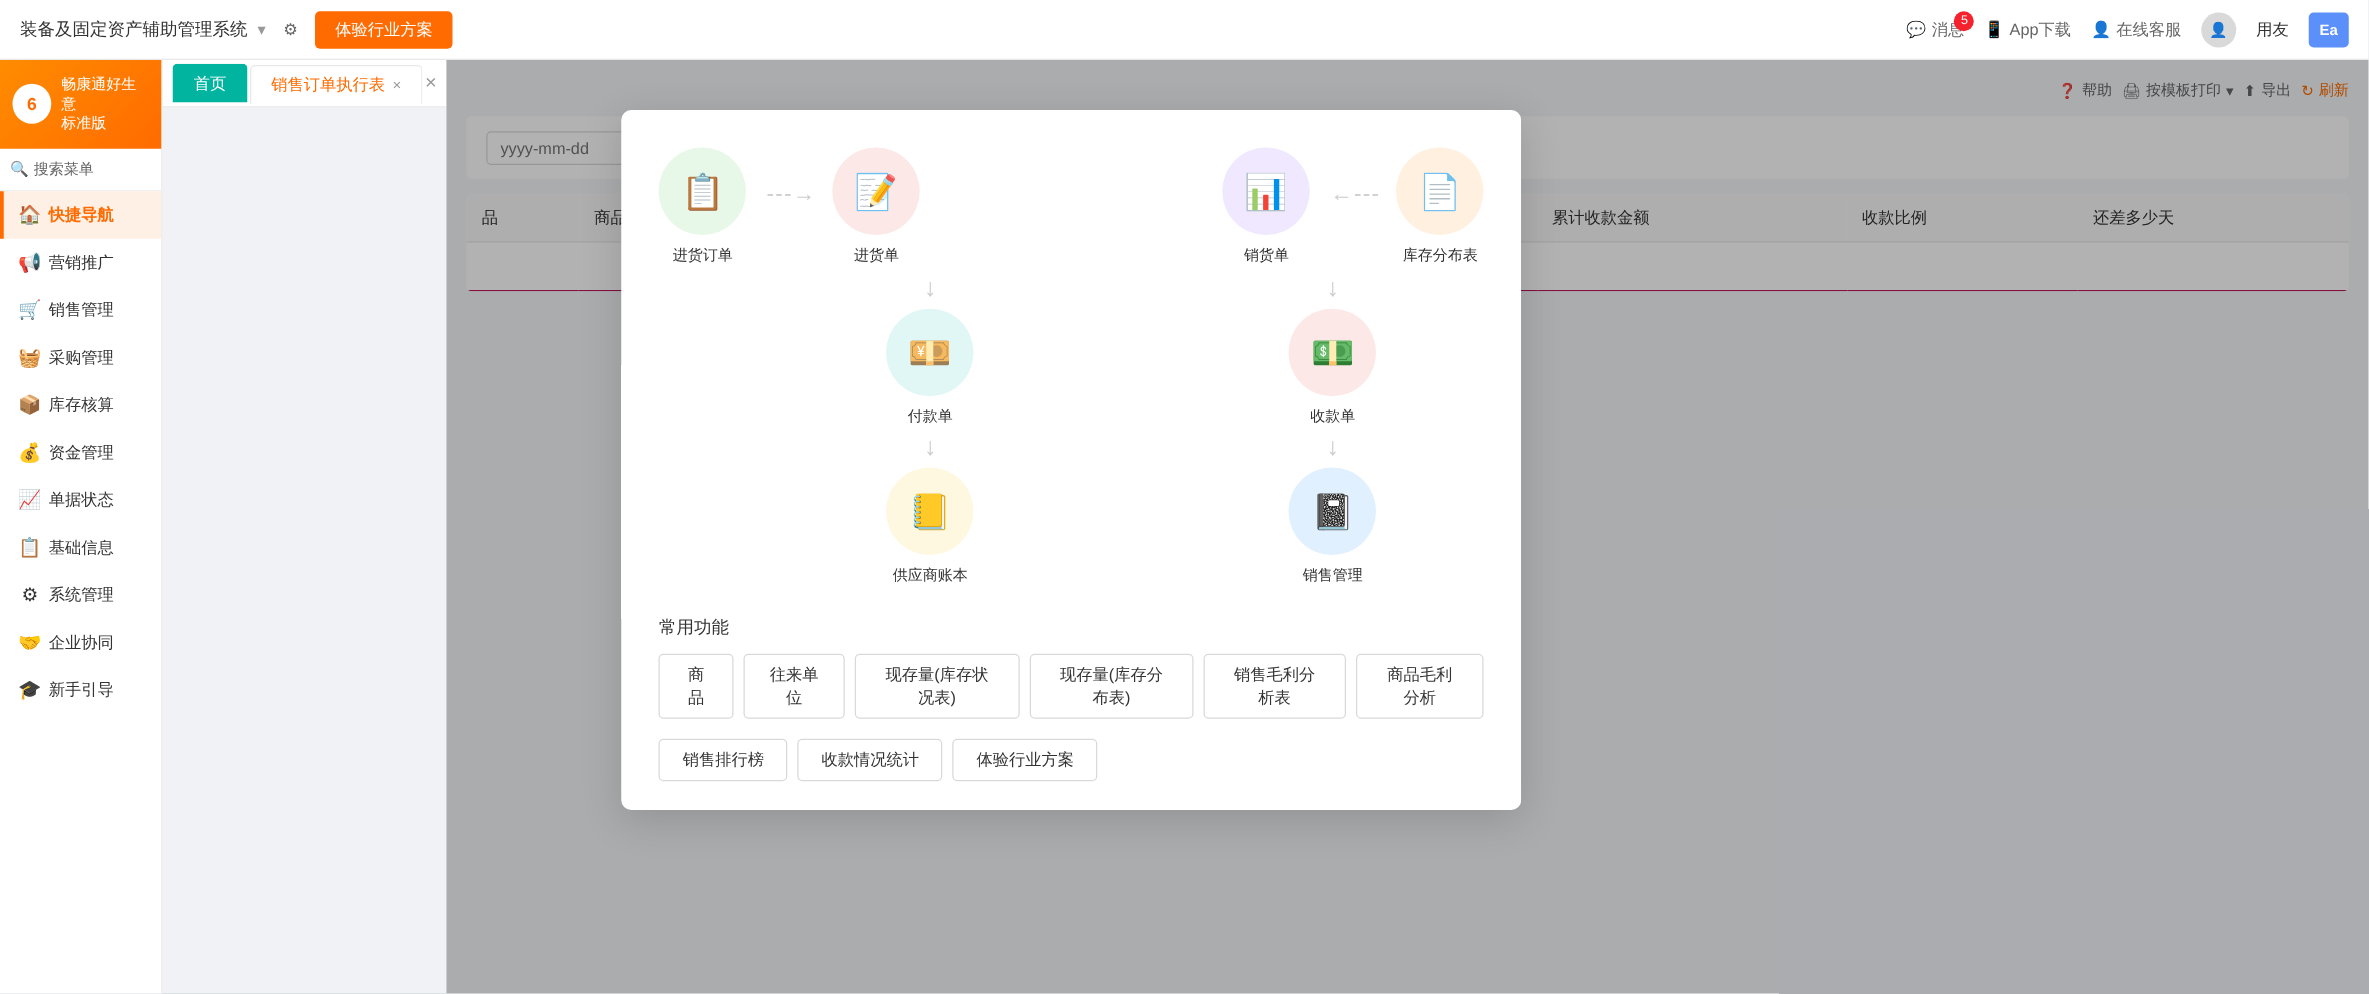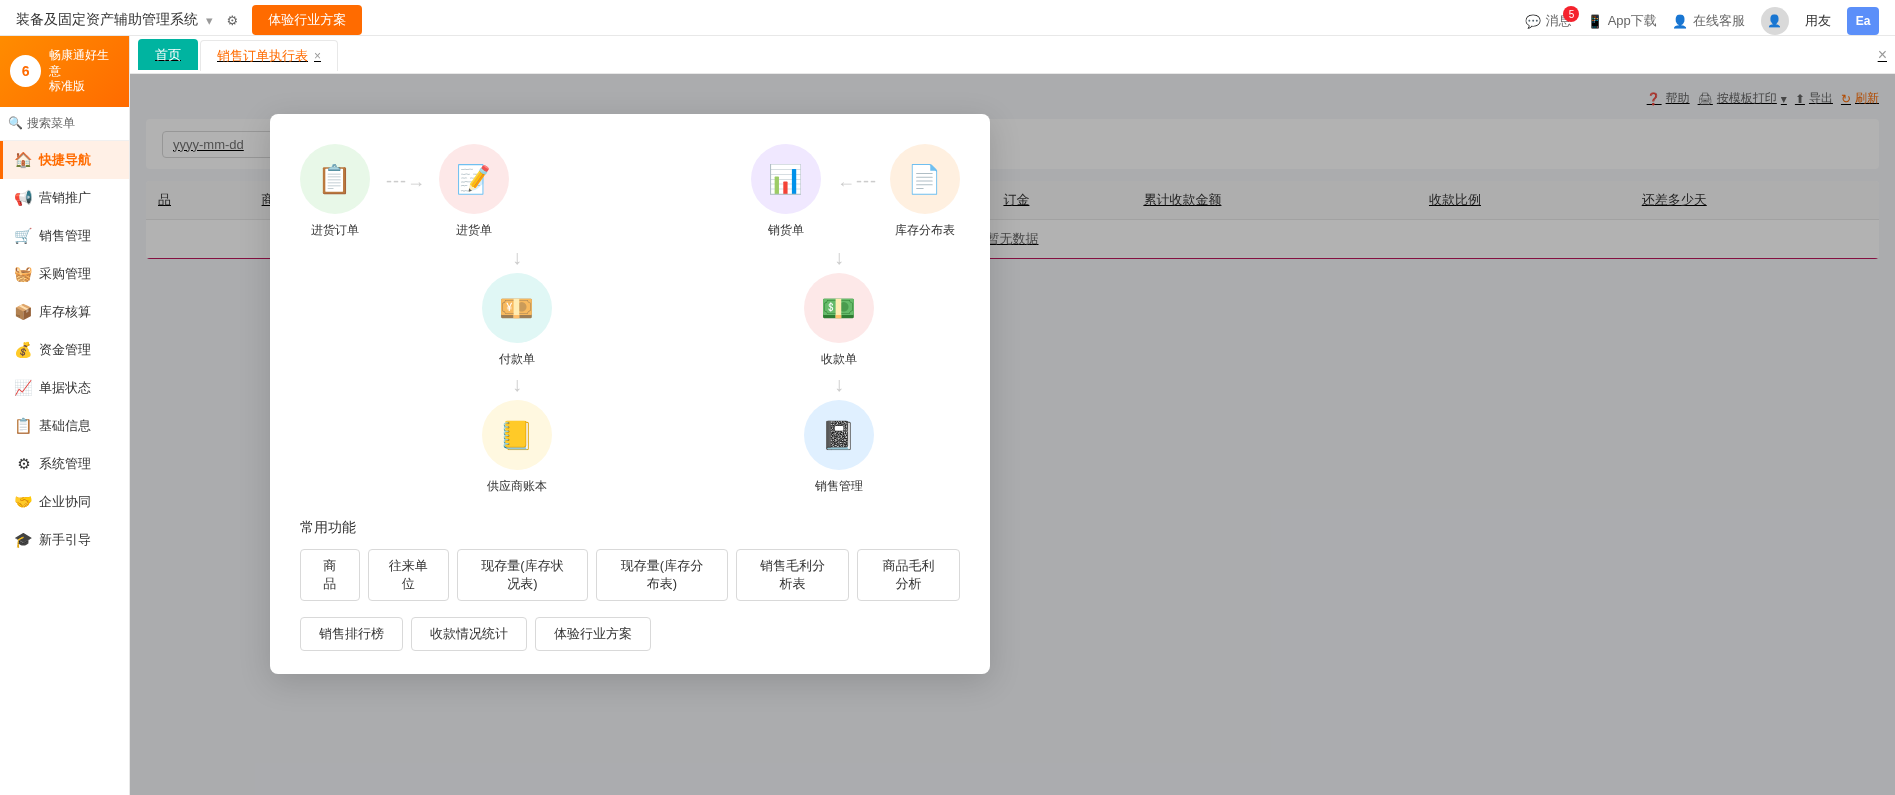--- a/index.html
+++ b/index.html
@@ -1,20 +1,20 @@
 <!DOCTYPE html>
 <html><head>
   <meta charset="utf-8">
   <style>
     * { box-sizing: border-box; margin: 0; padding: 0; }
     body { font-family: 'Microsoft YaHei', Arial, sans-serif; font-size: 13px; background: #f0f2f5; overflow: hidden; }
 
     
     .app-container { display: flex; flex-direction: column; height: 795px; width: 1895px; }
-    .top-bar { display: flex; align-items: flex-end; height: 36px; background: #fff; border-bottom: 1px solid #e8e8e8; padding: 0 16px; gap: 12px; }
+    .top-bar { display: flex; align-items: center; height: 48px; background: #fff; border-bottom: 1px solid #e8e8e8; padding: 0 16px; gap: 12px; }
     .main-area { display: flex; flex: 1; overflow: hidden; }
 
     
     .sidebar { width: 130px; background: #fff; border-right: 1px solid #e8e8e8; display: flex; flex-direction: column; }
     .sidebar-logo { display: flex; align-items: center; gap: 8px; padding: 12px 10px; background: linear-gradient(135deg, #ff8c00, #ff6b00); }
     .sidebar-logo-icon { width: 32px; height: 32px; background: #fff; border-radius: 50%; display: flex; align-items: center; justify-content: center; color: #ff6b00; font-weight: bold; font-size: 14px; }
     .sidebar-logo-text { color: #fff; font-size: 12px; line-height: 1.3; }
     .sidebar-search { display: flex; align-items: center; padding: 8px; gap: 4px; border-bottom: 1px solid #f0f0f0; cursor: pointer; color: #666; font-size: 12px; }
     .sidebar-nav-item { display: flex; align-items: center; gap: 6px; padding: 10px 12px; cursor: pointer; color: #333; font-size: 13px; border-left: 3px solid transparent; }
     .sidebar-nav-item.active { background: #fff0e6; color: #ff6b00; border-left-color: #ff6b00; font-weight: bold; }
@@ -24,21 +24,21 @@
     .top-bar-left { display: flex; align-items: center; gap: 8px; flex: 1; }
     .system-title { font-size: 14px; color: #333; font-weight: 500; }
     .top-bar-icon-btn { display: flex; align-items: center; gap: 4px; color: #666; cursor: pointer; font-size: 13px; padding: 4px 6px; border-radius: 4px; }
     .experience-btn { background: #ff6b00; color: #fff; border: none; padding: 6px 16px; border-radius: 4px; cursor: pointer; font-size: 13px; }
     .top-bar-right { display: flex; align-items: center; gap: 16px; }
     .badge-btn { position: relative; display: flex; align-items: center; gap: 4px; cursor: pointer; color: #666; font-size: 13px; }
     .badge { position: absolute; top: -6px; right: -8px; background: #f5222d; color: #fff; border-radius: 10px; font-size: 10px; padding: 0 4px; min-width: 16px; height: 16px; display: flex; align-items: center; justify-content: center; }
     .user-avatar { width: 28px; height: 28px; background: #d9d9d9; border-radius: 50%; display: flex; align-items: center; justify-content: center; font-size: 12px; color: #666; }
 
     
-    .content-area { flex: 1; display: flex; flex-direction: column; overflow: hidden; position: relative; text-decoration: underline; }
+    .content-area { flex: 1; display: flex; overflow: hidden; position: relative; }
     .tab-bar { display: flex; align-items: center; background: #fff; border-bottom: 1px solid #e8e8e8; padding: 0 8px; height: 38px; gap: 2px; }
     .tab-item { display: flex; align-items: center; gap: 6px; padding: 6px 16px; cursor: pointer; font-size: 13px; color: #666; border-radius: 4px 4px 0 0; border: 1px solid transparent; border-bottom: none; }
     .tab-item.active { background: #fff; border-color: #e8e8e8; color: #ff6b00; border-bottom-color: #fff; margin-bottom: -1px; }
     .tab-item.home { background: #00b4a0; color: #fff; }
     .tab-close { font-size: 12px; color: #999; cursor: pointer; }
     .tab-bar-close { margin-left: auto; cursor: pointer; color: #999; font-size: 16px; }
 
     
     .page-content { flex: 1; overflow: auto; background: #f5f7fa; padding: 16px; position: relative; }
 

